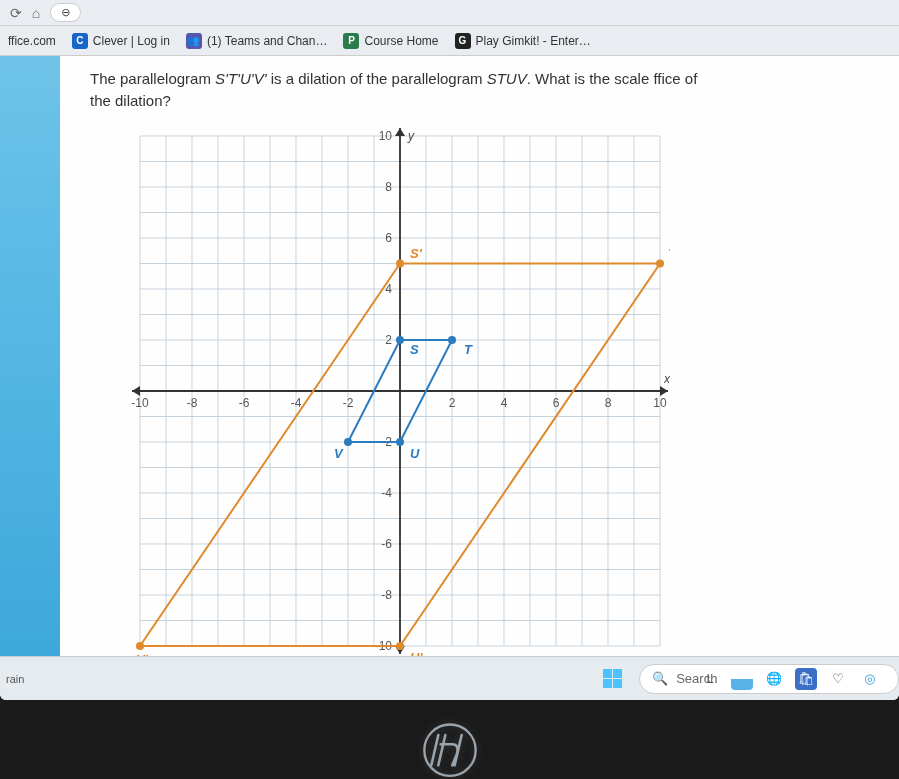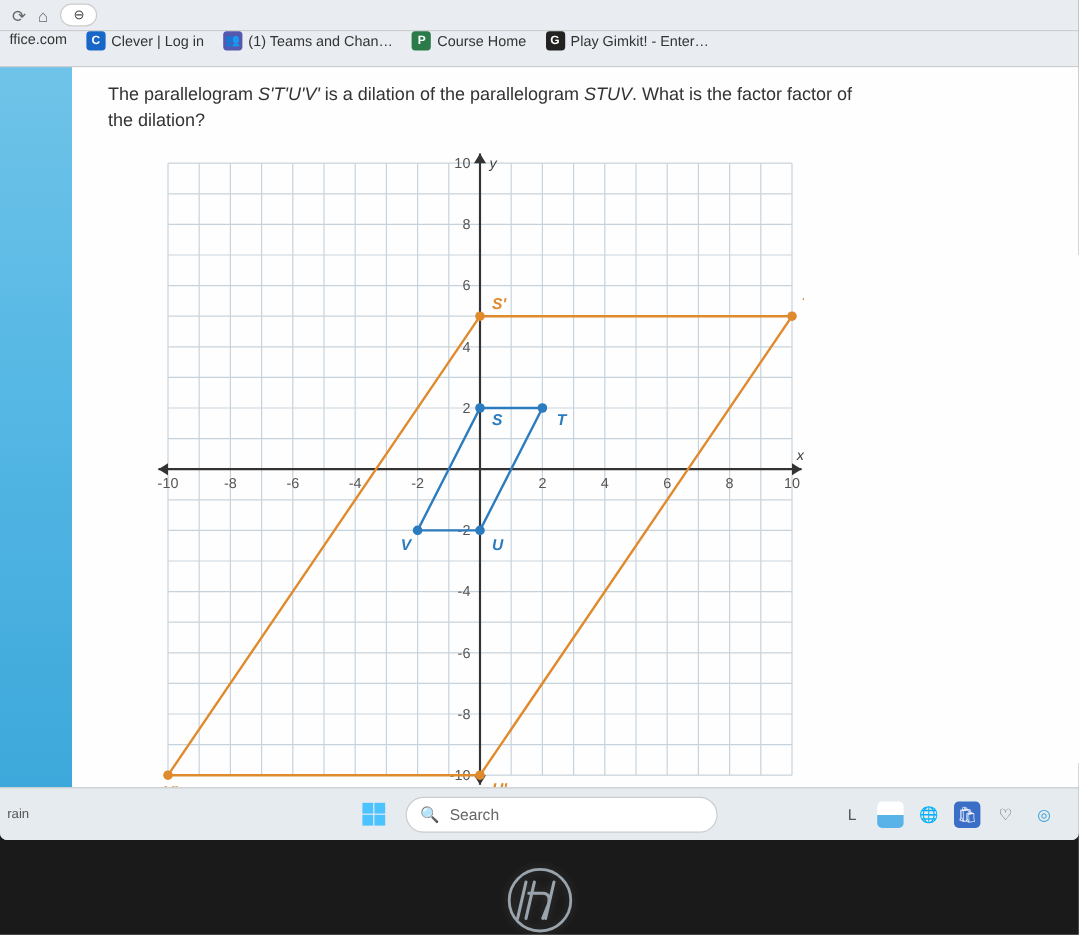--- a/index.html
+++ b/index.html
@@ -38,21 +38,21 @@
     padding: 2px 10px;
     display: flex;
     align-items: center;
     gap: 6px;
     font-size: 12px;
     color: #444;
   }
   .bookmarks {
     height: 30px;
     display: flex;
-    align-items: flex-start;
+    align-items: center;
     padding: 0 8px;
     gap: 16px;
     background: #e9edf1;
     font-size: 12px;
     color: #333;
     border-bottom: 1px solid #ccc;
   }
   .bm { display: flex; align-items: center; gap: 5px; cursor: pointer; }
   .bm-ico {
     width: 16px; height: 16px; border-radius: 3px;
@@ -78,21 +78,21 @@
     height: 540px;
     position: relative;
     margin-left: 20px;
   }
   .taskbar {
     height: 44px;
     background: #e6ebf0;
     border-top: 1px solid #c8ccd0;
     display: flex;
     align-items: center;
-    justify-content: center;
+    justify-content: flex-end;
     gap: 8px;
     position: relative;
   }
   .start-btn {
     display: flex; gap: 1px; flex-wrap: wrap;
     width: 20px; height: 20px; margin-right: 8px;
   }
   .start-btn div { width: 9px; height: 9px; }
   .search-box {
     background: #fff;
@@ -168,21 +168,21 @@
     <span class="bm">
       <span class="bm-ico" style="background:#222;">G</span>
       <span>Play Gimkit! - Enter…</span>
     </span>
   </div>
 
   <div class="content-row">
     <div class="left-strip"></div>
     <div class="main">
       <div class="question">
-        <span>The parallelogram </span><em>S'T'U'V'</em><span> is a dilation of the parallelogram </span><em>STUV</em><span>. What is the factor factor of</span><br>
+        <span>The parallelogram </span><em>S'T'U'V'</em><span> is a dilation of the parallelogram </span><em>STUV</em><span>. What is the scale ffice of</span><br>
         <span>the dilation?</span>
       </div>
 
       <div class="graph-wrap">
         <svg id="graph-svg" width="560" height="540">
             <line x1="30" y1="520" x2="30" y2="10" stroke="#c7d3dc" stroke-width="1"></line>
             <line x1="56" y1="520" x2="56" y2="10" stroke="#c7d3dc" stroke-width="1"></line>
             <line x1="82" y1="520" x2="82" y2="10" stroke="#c7d3dc" stroke-width="1"></line>
             <line x1="108" y1="520" x2="108" y2="10" stroke="#c7d3dc" stroke-width="1"></line>
             <line x1="134" y1="520" x2="134" y2="10" stroke="#c7d3dc" stroke-width="1"></line>

